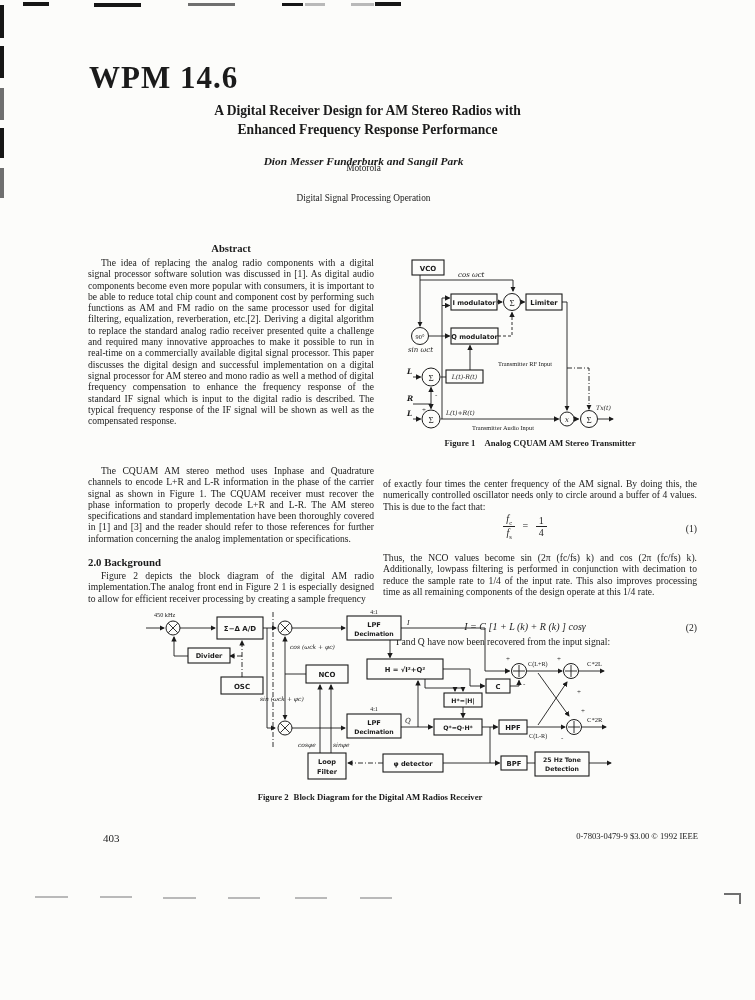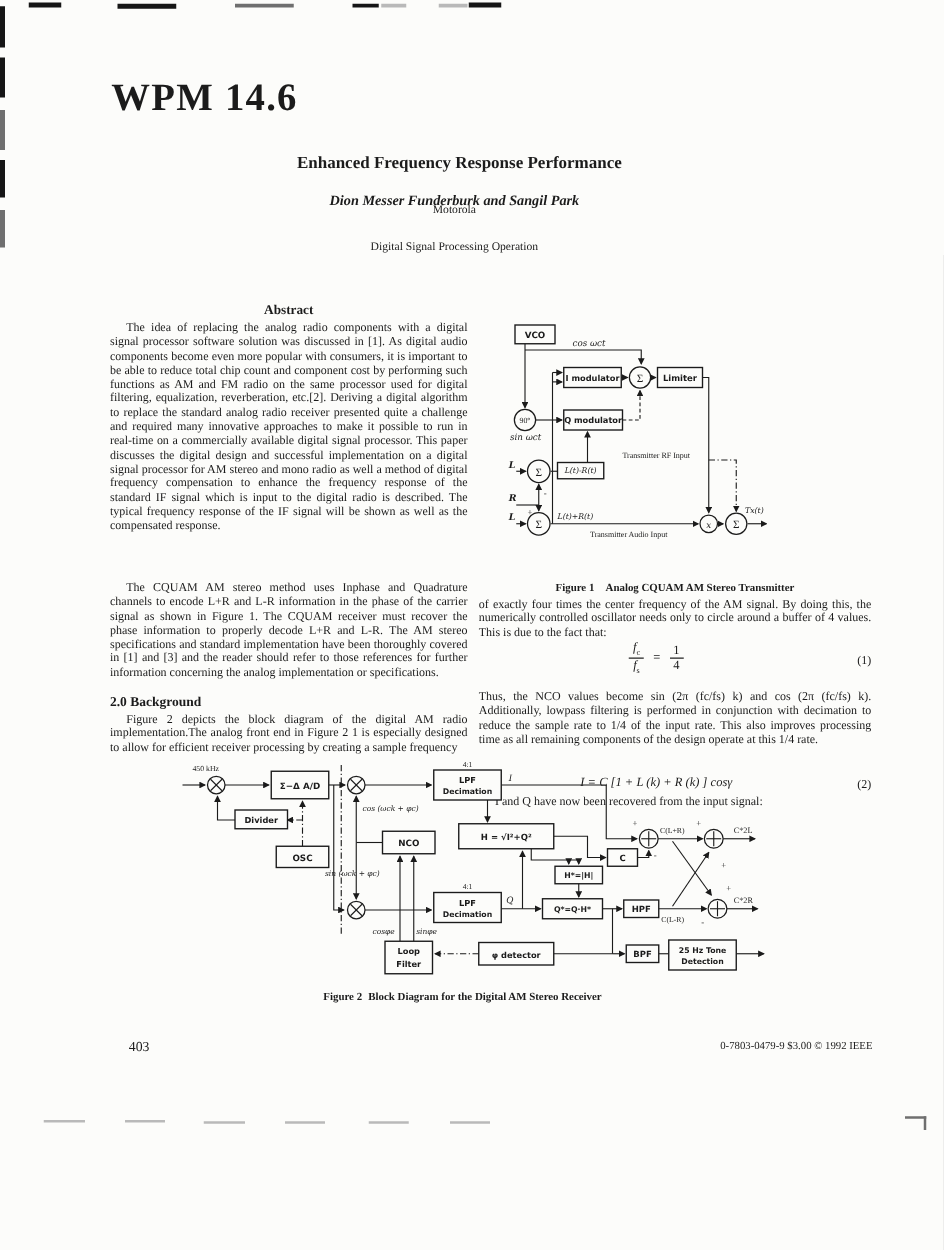--- a/index.html
+++ b/index.html
@@ -67,20 +67,21 @@
   <div class="dash lt" style="left:35px;top:896px;width:33px;height:2px;"></div>
   <div class="dash lt" style="left:100px;top:896px;width:32px;height:2px;"></div>
   <div class="dash lt" style="left:163px;top:897px;width:33px;height:2px;"></div>
   <div class="dash lt" style="left:228px;top:897px;width:32px;height:2px;"></div>
   <div class="dash lt" style="left:295px;top:897px;width:32px;height:2px;"></div>
   <div class="dash lt" style="left:360px;top:897px;width:32px;height:2px;"></div>
   <div class="dash gray" style="left:724px;top:893px;width:17px;height:2px;"></div>
   <div class="dash gray" style="left:739px;top:893px;width:2px;height:11px;"></div>
 
   <div class="abs" id="session-code">WPM 14.6</div>
+  <div class="abs title-line" style="top:103px;">A Digital Receiver Design for AM Stereo Radios with</div>
   <div class="abs title-line" style="top:122px;">Enhanced Frequency Response Performance</div>
   <div class="abs" id="authors" style="top:155px;">Dion Messer Funderburk and Sangil Park</div>
   <div class="abs affil" style="top:163px;">Motorola</div>
   <div class="abs affil" style="top:193px;">Digital Signal Processing Operation</div>
 
   <div class="abs" id="abstract-head">Abstract</div>
   <p class="abs colL body-text indent" style="top:257px;margin:0;">The idea of replacing the analog radio components with a digital signal processor software solution was discussed in [1]. As digital audio components become even more popular with consumers, it is important to be able to reduce total chip count and component cost by performing such functions as AM and FM radio on the same processor used for digital filtering, equalization, reverberation, etc.[2]. Deriving a digital algorithm to replace the standard analog radio receiver presented quite a challenge and required many innovative approaches to make it possible to run in real-time on a commercially available digital signal processor. This paper discusses the digital design and successful implementation on a digital signal processor for AM stereo and mono radio as well a method of digital frequency compensation to enhance the frequency response of the standard IF signal which is input to the digital radio is described. The typical frequency response of the IF signal will be shown as well as the compensated response.</p>
 
   <p class="abs colL body-text indent" style="top:465px;margin:0;">The CQUAM AM stereo method uses Inphase and Quadrature channels to encode L+R and L-R information in the phase of the carrier signal as shown in Figure 1. The CQUAM receiver must recover the phase information to properly decode L+R and L-R. The AM stereo specifications and standard implementation have been thoroughly covered in [1] and [3] and the reader should refer to those references for further information concerning the analog implementation or specifications.</p>
 
@@ -168,21 +169,21 @@
     <text class="mathlbl" x="7" y="118" font-size="7.5" font-weight="bold">L</text>
     <text class="mathlbl" x="7" y="145" font-size="7.5" font-weight="bold">R</text>
     <text class="mathlbl" x="7" y="160" font-size="7.5" font-weight="bold">L</text>
     <text x="35" y="141" font-size="7">-</text>
     <text x="22" y="156" font-size="7">+</text>
     <text class="mathlbl" x="46" y="159" font-size="6.2">L(t)+R(t)</text>
     <text x="125" y="110" font-size="6.4" text-anchor="middle">Transmitter RF Input</text>
     <text x="103" y="173.5" font-size="6.4" text-anchor="middle">Transmitter Audio Input</text>
     <text class="mathlbl" x="196" y="154" font-size="6.2">Tx(t)</text>
   </svg>
-  <div class="abs figcap" style="left:383px;width:314px;top:465px;">
+  <div class="abs figcap" style="left:383px;width:314px;top:438px;">
     <span class="fl">Figure 1</span><span>Analog CQUAM AM Stereo Transmitter</span>
   </div>
 
   <p class="abs colR body-text" style="top:478px;margin:0;">of exactly four times the center frequency of the AM signal. By doing this, the numerically controlled oscillator needs only to circle around a buffer of 4 values. This is due to the fact that:</p>
 
   <div class="abs colR eqrow" style="top:513px;">
     <span class="eqcenter">
       <span class="frac">
         <span class="top"><span class="it">f</span><sub>c</sub></span>
         <span class="bot"><span class="it">f</span><sub>s</sub></span>
@@ -361,19 +362,19 @@
     <text x="447" y="58" font-size="6.6">C*2L</text>
     <text x="447" y="114" font-size="6.6">C*2R</text>
     <text x="366" y="53" font-size="7">+</text>
     <text x="383" y="78" font-size="7">-</text>
     <text x="417" y="53" font-size="7">+</text>
     <text x="437" y="86" font-size="7">+</text>
     <text x="441" y="105" font-size="7">+</text>
     <text x="421" y="132" font-size="7">-</text>
   </svg>
   <div class="abs figcap" style="left:140px;width:460px;top:792px;">
-    <span class="fl" style="margin-right:5px;">Figure 2</span><span>Block Diagram for the Digital AM Stereo Receiver</span>
+    <span class="fl" style="margin-right:5px;">Figure 2</span><span>Block Diagram for the Digital AM Radios Receiver</span>
   </div>
 
   <div class="abs" id="footer-page">403</div>
   <div class="abs" id="footer-copy">0-7803-0479-9 $3.00 © 1992 IEEE</div>
 
 </div>
 
 </body></html>

